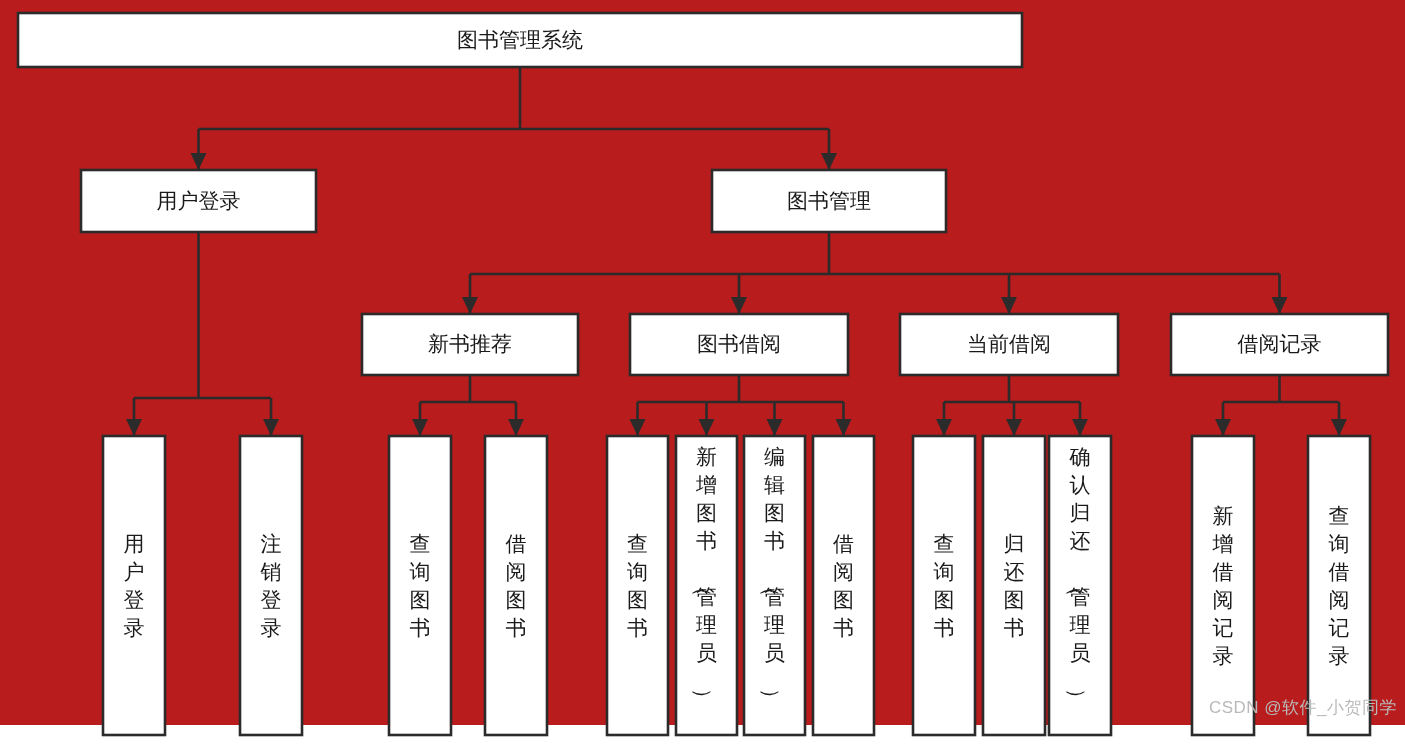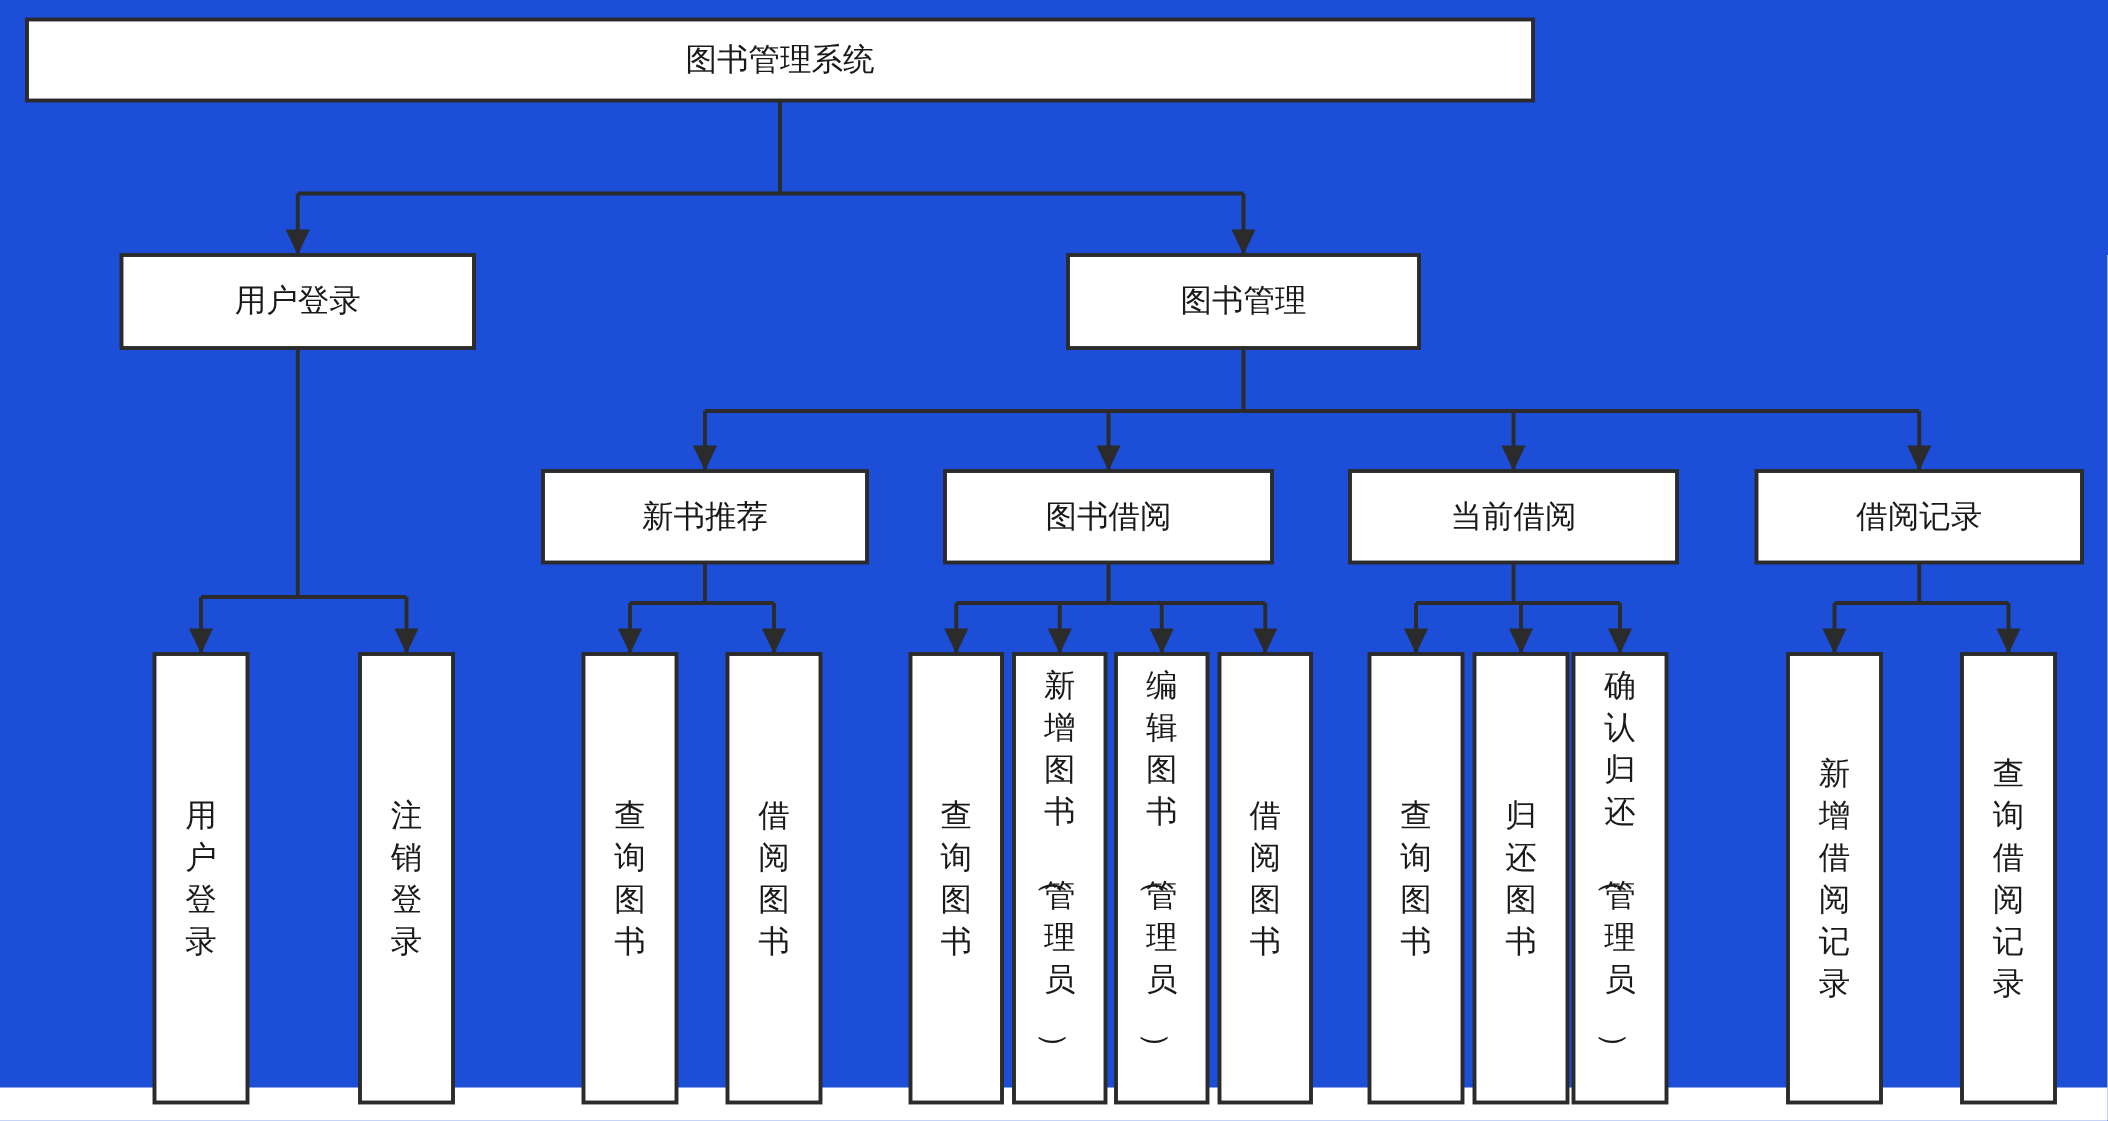--- a/index.html
+++ b/index.html
@@ -10,21 +10,21 @@
   body {
     width: 1405px;
     height: 747px;
     font-family: "Liberation Sans", "DejaVu Sans", sans-serif;
     overflow: hidden;
   }
   #diagram-root {
     position: relative;
     width: 1405px;
     height: 725px;
-    background: #1d4ed8;
+    background: #b91c1c;
   }
   svg#diagram-canvas {
     position: absolute;
     top: 0;
     left: 0;
     width: 1405px;
     height: 747px;
   }
   .node-rect {
     fill: #ffffff;
@@ -215,13 +215,14 @@
         <g>
           <rect x="1192" y="436" width="62" height="299" class="node-rect"></rect>
           <text x="1223" y="522.5" class="node-label-v"><tspan x="1223" dy="0">新</tspan><tspan x="1223" dy="28">增</tspan><tspan x="1223" dy="28">借</tspan><tspan x="1223" dy="28">阅</tspan><tspan x="1223" dy="28">记</tspan><tspan x="1223" dy="28">录</tspan></text>
         </g>
         <g>
           <rect x="1308" y="436" width="62" height="299" class="node-rect"></rect>
           <text x="1339" y="522.5" class="node-label-v"><tspan x="1339" dy="0">查</tspan><tspan x="1339" dy="28">询</tspan><tspan x="1339" dy="28">借</tspan><tspan x="1339" dy="28">阅</tspan><tspan x="1339" dy="28">记</tspan><tspan x="1339" dy="28">录</tspan></text>
         </g>
       </g>
   </svg>
+  <div class="watermark">CSDN @软件_小贺同学</div>
 </div>
 
 </body></html>

